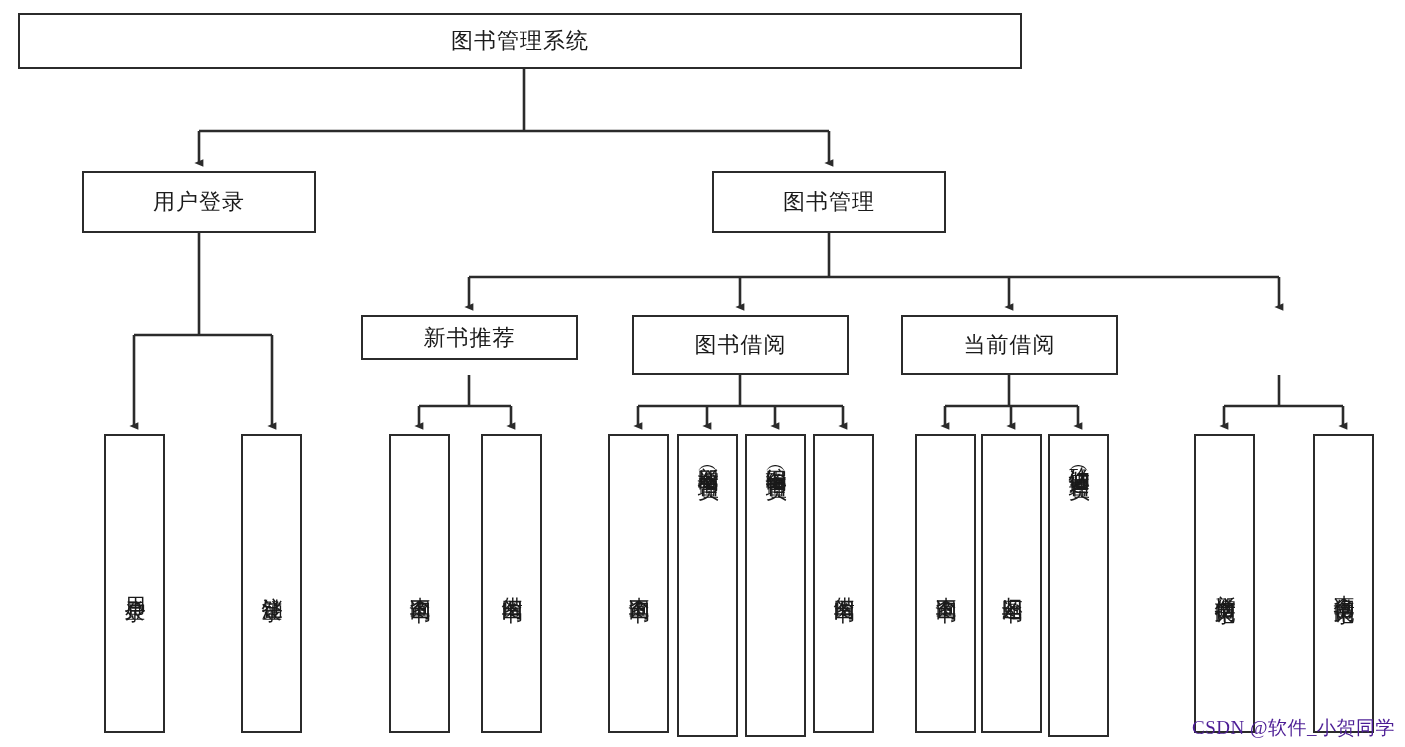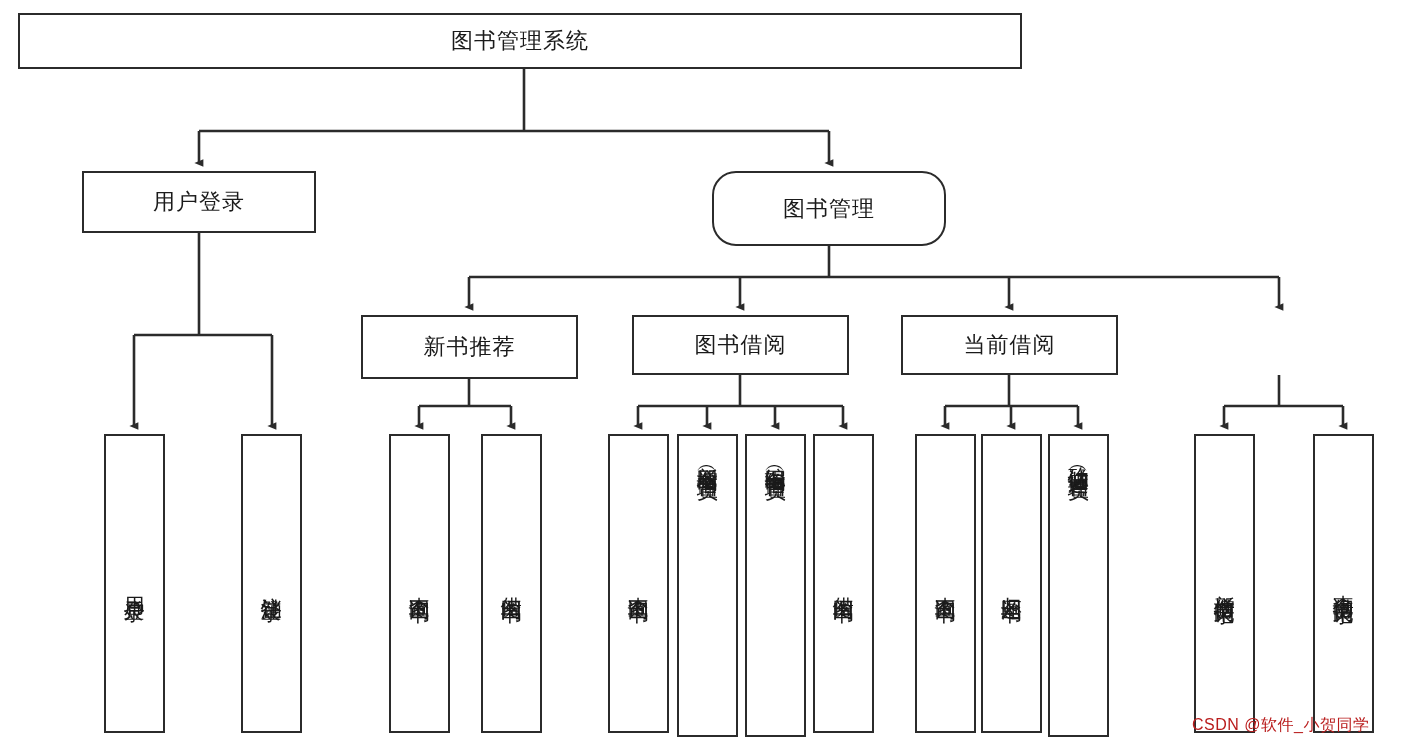--- a/index.html
+++ b/index.html
@@ -9,20 +9,21 @@
   }
   body {
     font-family: "Liberation Sans", "DejaVu Sans", sans-serif;
   }
   #canvas {
     position: relative;
     width: 1405px;
     height: 747px;
     background: #ffffff;
     overflow: hidden;
+    font-family: Liberation Serif, serif;
   }
   svg.wires {
     position: absolute;
     left: 0;
     top: 0;
     width: 1405px;
     height: 747px;
   }
   .node {
     position: absolute;
@@ -49,22 +50,22 @@
     line-height: 1.12;
     letter-spacing: 2px;
     white-space: nowrap;
   }
   .node.vertical.centered {
     align-items: center;
     padding-top: 0;
   }
   .watermark {
     position: absolute;
-    font-size: 16px;
-    color: #b91c1c;
+    font-size: 19px;
+    color: #4c1d95;
     white-space: nowrap;
     letter-spacing: 0.5px;
   }
 </style>
 </head>
 <body>
 
 <div id="canvas">
 
   <svg class="wires" viewBox="0 0 1405 747">
@@ -117,25 +118,25 @@
     </g>
   </svg>
 
   <div class="node horizontal" style="left:18px; top:13px; width:1004px; height:56px;">
     <span>图书管理系统</span>
   </div>
 
   <div class="node horizontal" style="left:82px; top:171px; width:234px; height:62px;">
     <span>用户登录</span>
   </div>
-  <div class="node horizontal" style="left:712px; top:171px; width:234px; height:75px;border-radius:24px;">
+  <div class="node horizontal" style="left:712px; top:171px; width:234px; height:62px;">
     <span>图书管理</span>
   </div>
 
-  <div class="node horizontal" style="left:361px; top:315px; width:217px; height:64px;">
+  <div class="node horizontal" style="left:361px; top:315px; width:217px; height:45px;">
     <span>新书推荐</span>
   </div>
   <div class="node horizontal" style="left:632px; top:315px; width:217px; height:60px;text-align:center;">
     <span>图书借阅</span>
   </div>
   <div class="node horizontal" style="left:901px; top:315px; width:217px; height:60px;">
     <span>当前借阅</span>
   </div>
 
   <div class="node vertical centered" style="left:104px; top:434px; width:61px; height:299px;">

